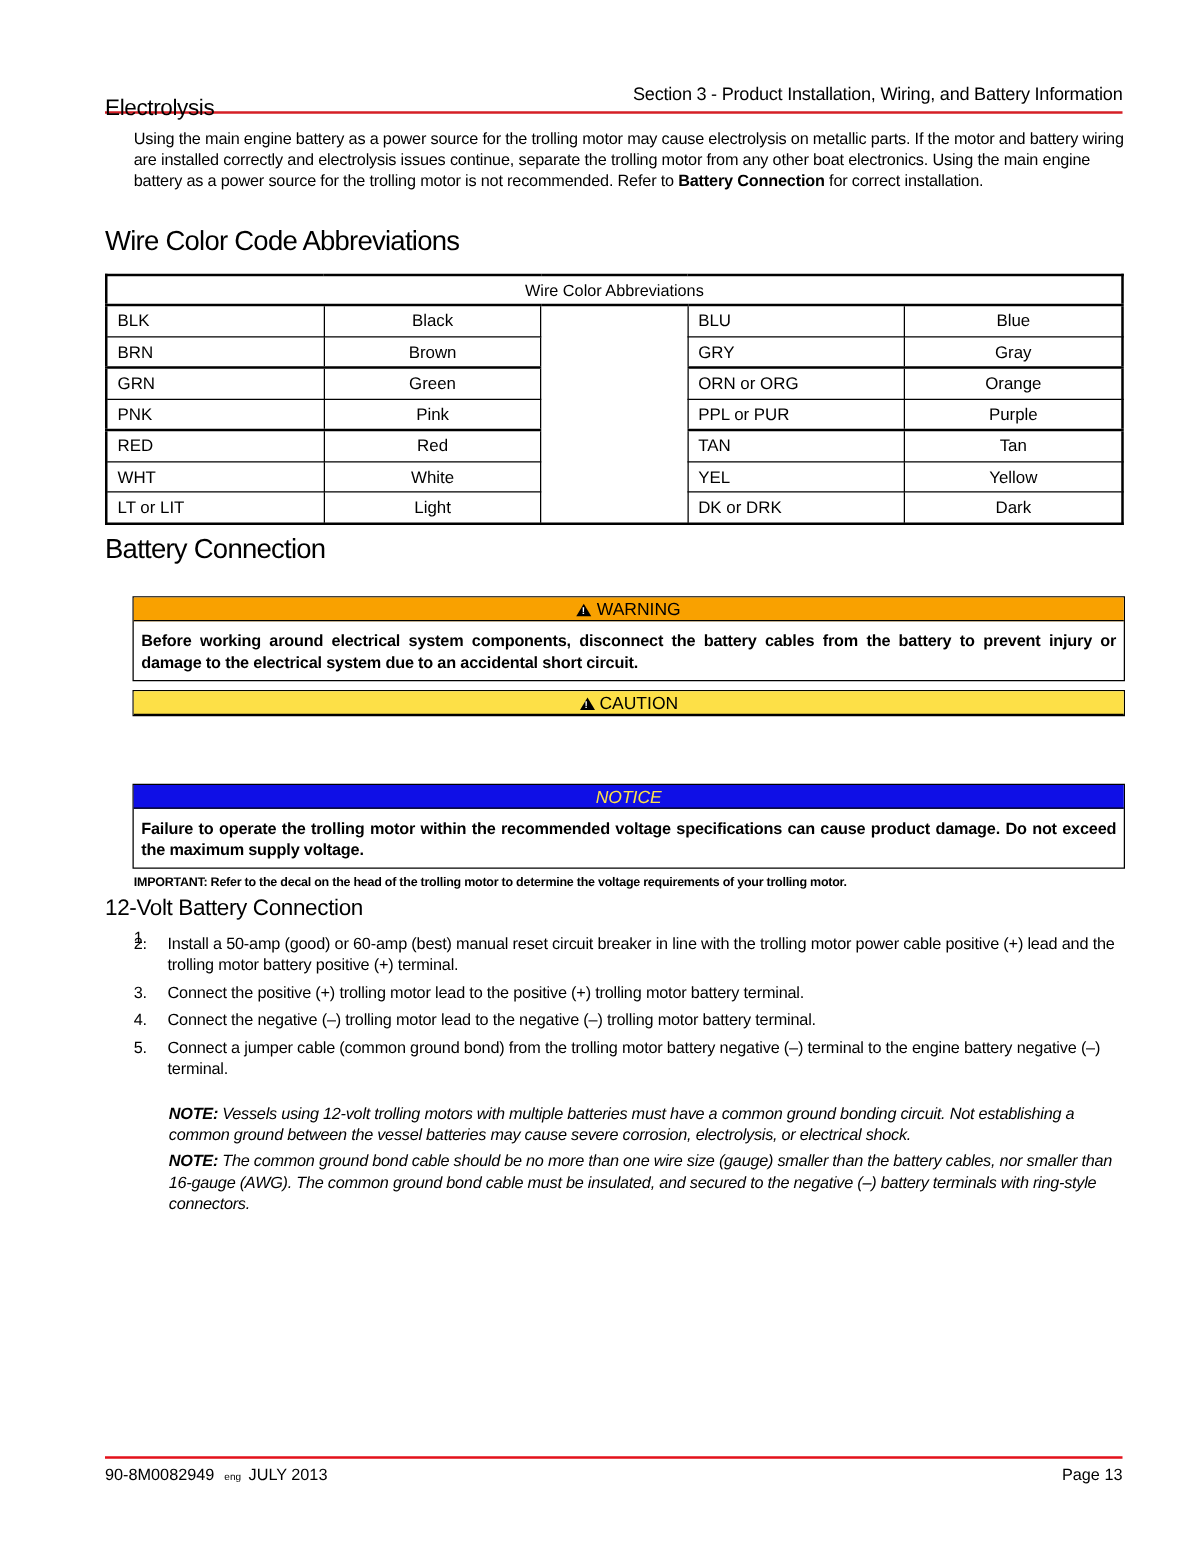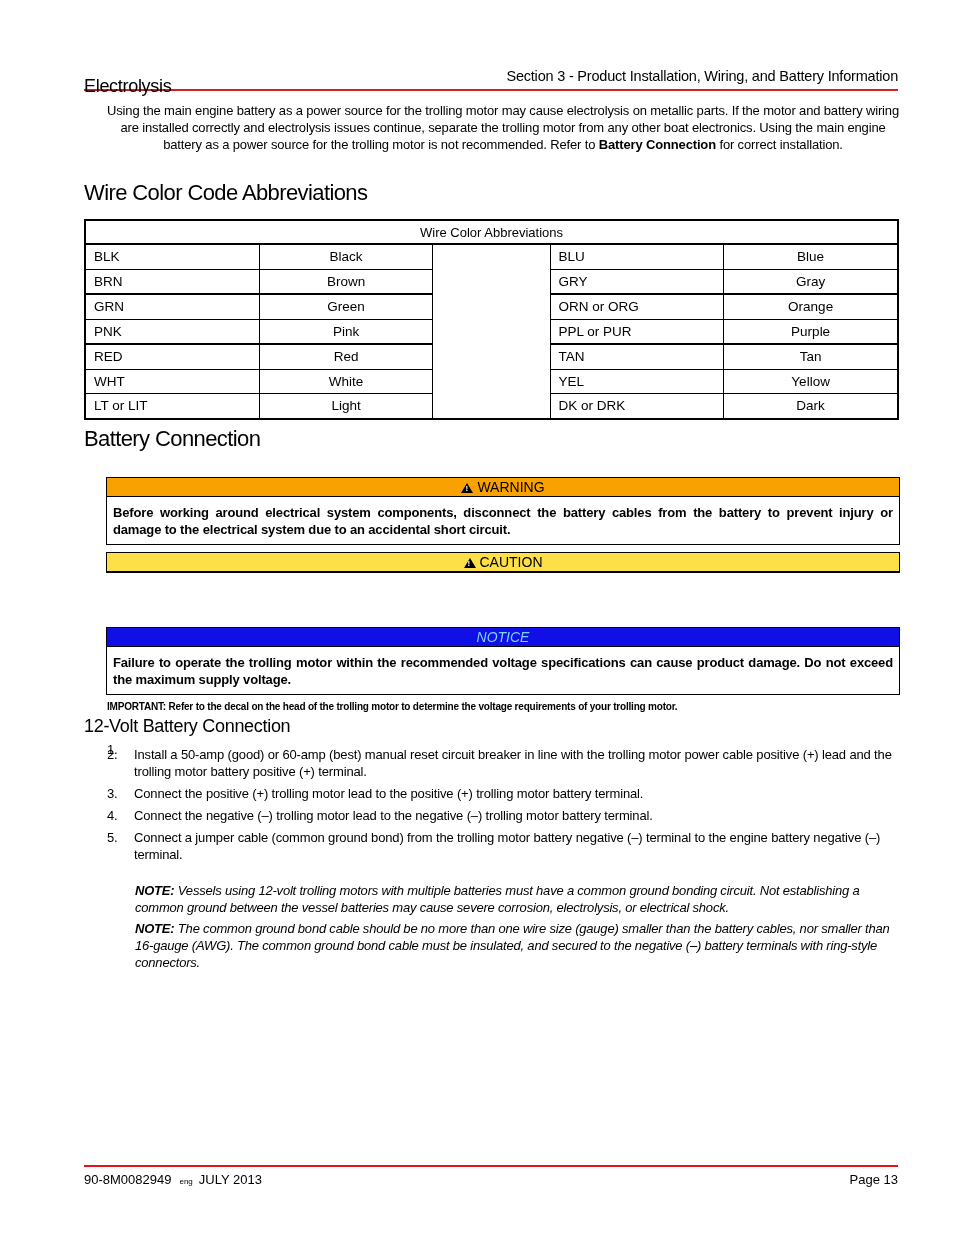--- a/index.html
+++ b/index.html
@@ -1,36 +1,36 @@
 <!DOCTYPE html>
 <html><head>
 <meta charset="utf-8">
 <style>
   html, body { margin: 0; padding: 0; background: #ffffff; }
   body { width: 954px; height: 1235px; position: relative; font-family: "Liberation Sans", sans-serif; color: #000; overflow: hidden; }
   .page-header { position: absolute; left: 84px; top: 36px; width: 814px; height: 21px; border-bottom: 2px solid #d51f26; margin-top: 32px; }
   .page-header .title { position: absolute; right: 0; top: 0; font-size: 14.5px; letter-spacing: -0.2px; }
   .h2 { position: absolute; left: 84px; font-size: 18px; letter-spacing: -0.3px; }
   .h1 { position: absolute; left: 84px; font-size: 22px; letter-spacing: -0.6px; }
-  .para { position: absolute; left: 107px; width: 792px; font-size: 13px; line-height: 17px; letter-spacing: -0.15px; text-align: center; }
+  .para { position: absolute; left: 107px; width: 792px; font-size: 13px; line-height: 17px; letter-spacing: -0.15px; }
   table.wire { position: absolute; left: 84px; top: 219px; width: 815px; border-collapse: collapse; font-size: 13.5px; border: 2px solid #000; }
   table.wire td, table.wire th { border: 1px solid #000; height: 23.5px; padding: 0 8px; }
   table.wire th { font-weight: normal; font-size: 13px; text-align: center; height: 22px; }
   table.wire td.code { text-align: left; width: 155px; }
   table.wire td.name { text-align: center; width: 155px; }
   table.wire td.gap { border-top: none; border-bottom: none; width: 115px; padding: 0; }
   table.wire tr.thick td { border-top: 2px solid #000; }
   .safety { position: absolute; left: 106px; width: 792px; border: 1px solid #000; margin-top: 13px; }
   .safety .hdr { height: 18px; line-height: 18px; text-align: center; font-size: 14px; border-bottom: 1px solid #000; }
   .safety .hdr .tri { display: inline-block; width: 0; height: 0; border-left: 6px solid transparent; border-right: 6px solid transparent; border-bottom: 10px solid #000; margin-right: 4px; vertical-align: -1px; position: relative; }
   .safety .hdr .tri::after { content: "!"; position: absolute; left: -2px; top: 1px; font-size: 8px; color: #fff; font-weight: bold; line-height: 9px; }
   .safety .body { padding: 7px 6px 6px 6px; font-size: 13px; line-height: 17px; font-weight: bold; text-align: justify; letter-spacing: -0.15px; }
   .warn .hdr { background: #f9a100; }
   .caut .hdr { background: #fde047; }
-  .note .hdr { background: #0f0fe6; color: #7dd3fc; font-style: italic; }
+  .note .hdr { background: #0f0fe6; color: #fde047; font-style: italic; }
   .important { position: absolute; left: 107px; top: 689px; font-size: 10px; font-weight: bold; letter-spacing: -0.2px; margin-top: 12px; }
   ol.steps { position: absolute; left: 107px; top: 741px; width: 792px; margin: 0; padding: 0; list-style: none; font-size: 13px; line-height: 17px; letter-spacing: -0.15px; }
   ol.steps li { position: relative; padding-left: 27px; margin-bottom: 5px; }
   ol.steps li .num { position: absolute; left: 0; top: 0; }
   .note-text { position: absolute; left: 135px; width: 765px; font-size: 13px; line-height: 17px; font-style: italic; letter-spacing: -0.2px; }
   .note-text b { font-weight: bold; margin-top: 35px; }
   .footer { position: absolute; left: 84px; top: 1165px; width: 814px; border-top: 2px solid #e3111a; height: 24px; }
   .footer .left { position: absolute; left: 0; top: 5px; font-size: 13px; }
   .footer .left .lang { font-size: 8px; margin: 0 6px 0 8px; }
   .footer .right { position: absolute; right: 0; top: 5px; font-size: 13px; }

